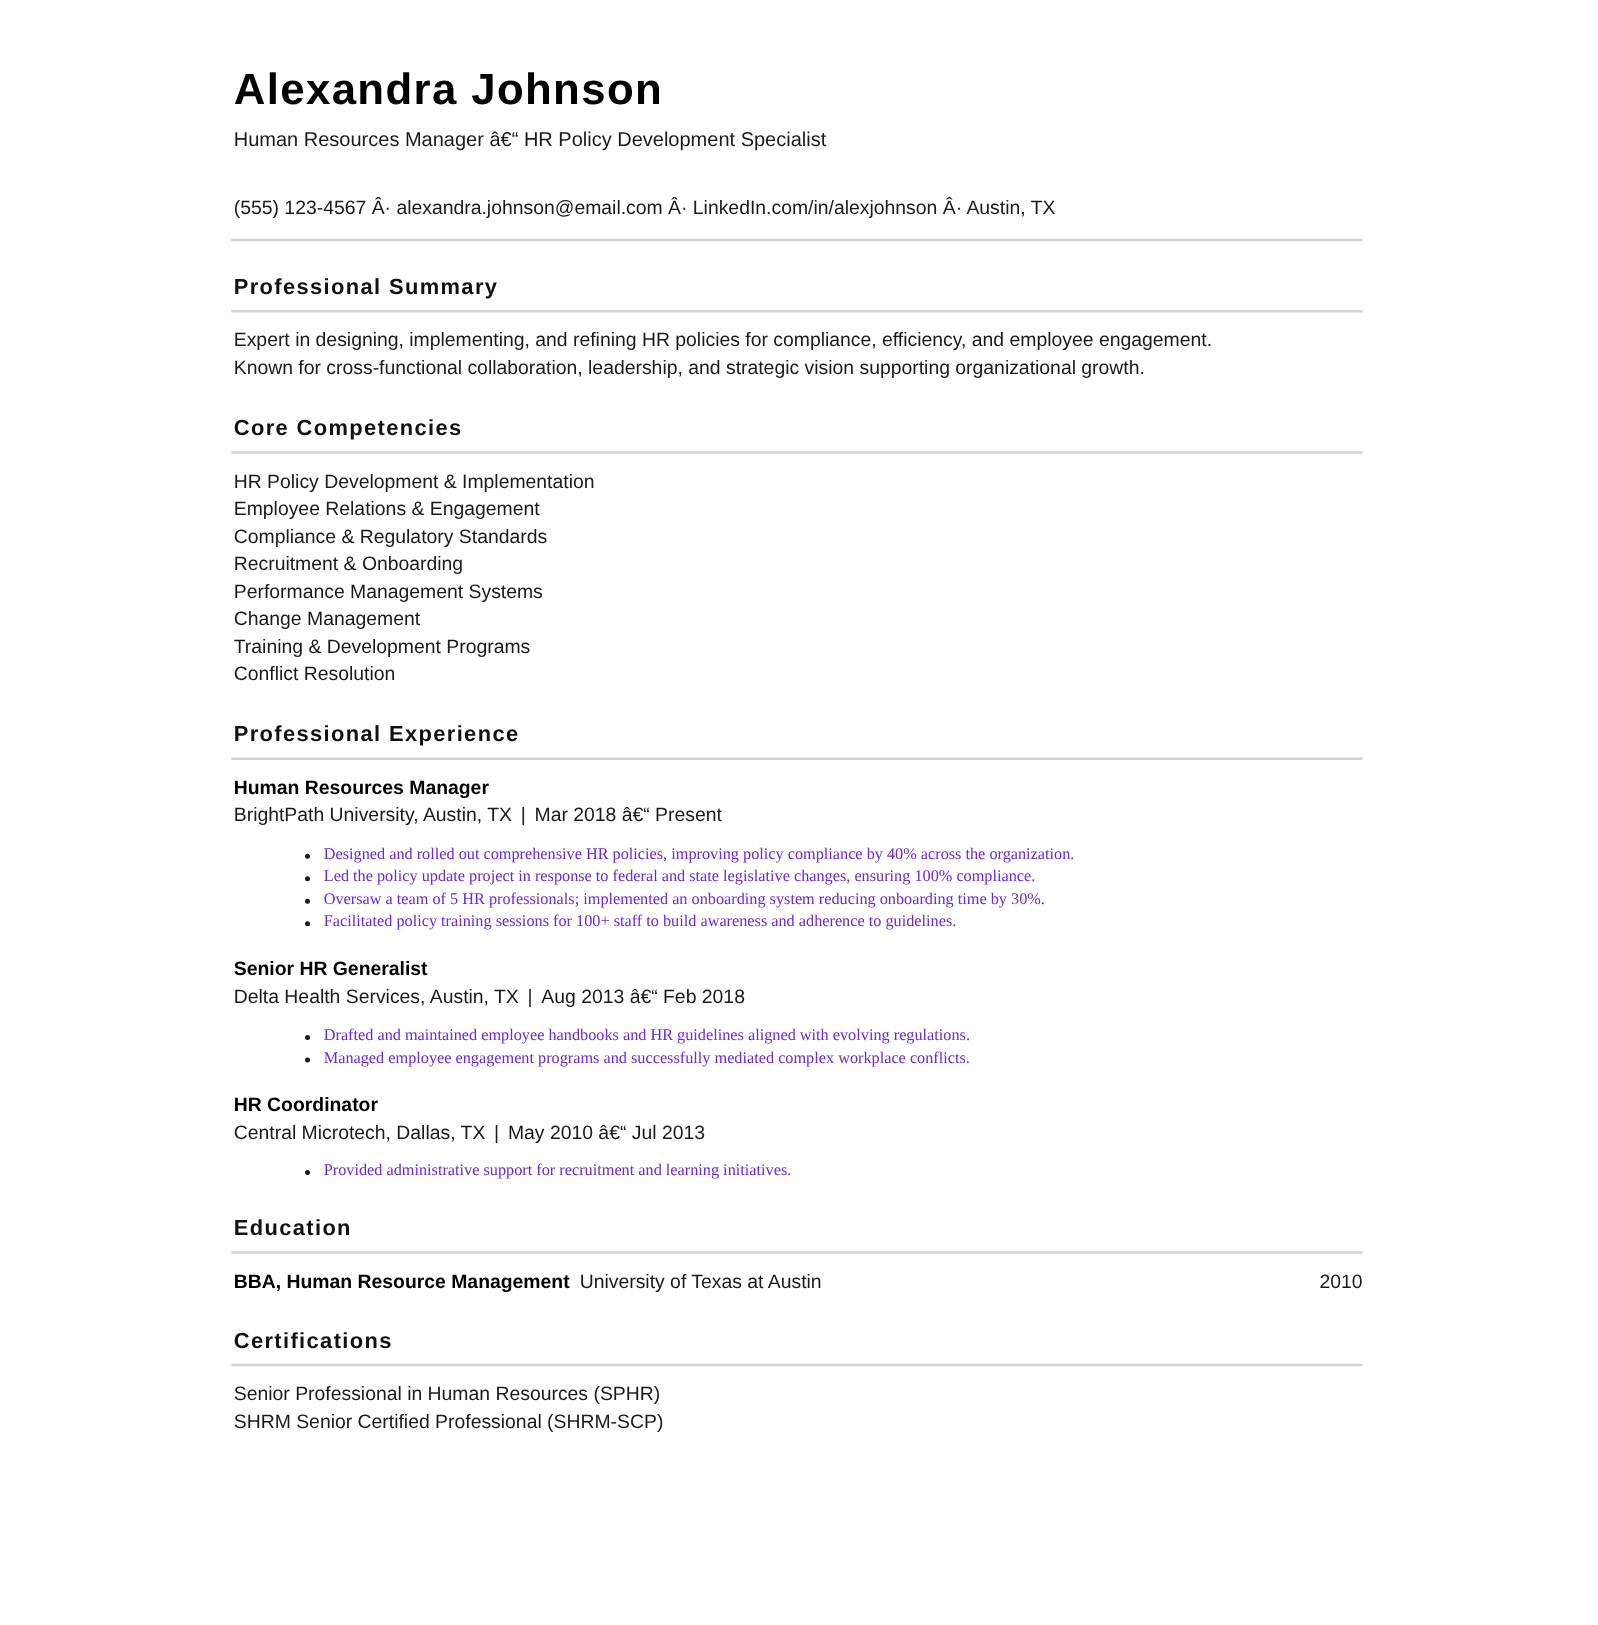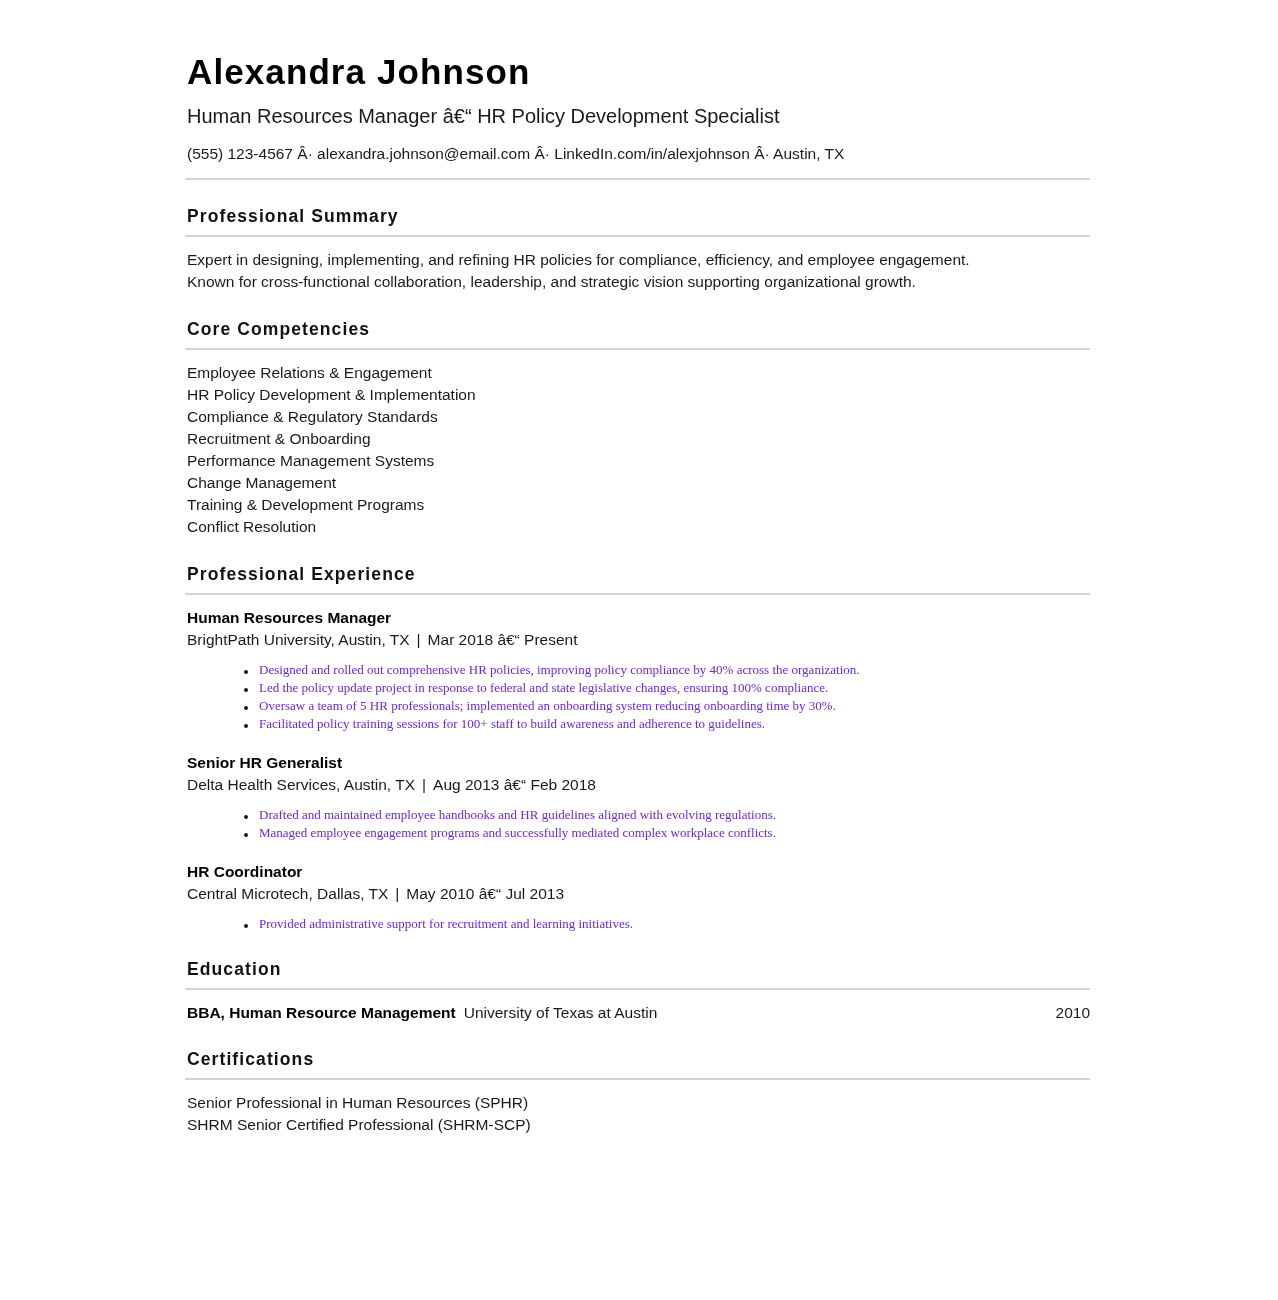--- a/index.html
+++ b/index.html
@@ -35,24 +35,24 @@
   }
   .name {
     font-size: 35px;
     font-weight: bold;
     letter-spacing: 1.1px;
     line-height: 1.12;
     color: #000000;
     margin: 0 0 12px 2px;
   }
   .headline {
-    font-size: 20px;
+    font-size: 16px;
     line-height: 1.3;
     color: #1a1a1a;
-    margin: 0 0 15px 2px;
+    margin: 0 0 33px 2px;
     font-weight: normal;
   }
   .contact {
     font-size: 15.5px;
     line-height: 1.3;
     color: #1a1a1a;
     margin: 0 0 14px 2px;
   }
   .header-rule {
     border: 0;
@@ -211,22 +211,22 @@
       <div>
         <p class="summary-line">Expert in designing, implementing, and refining HR policies for compliance, efficiency, and employee engagement.</p>
         <p class="summary-line">Known for cross-functional collaboration, leadership, and strategic vision supporting organizational growth.</p>
       </div>
     </div>
 
     <div class="section">
       <div class="section-title">Core Competencies</div>
       <hr class="section-rule">
       <ul class="competency-list">
+        <li>HR Policy Development &amp; Implementation</li>
         <li>Employee Relations &amp; Engagement</li>
-        <li>HR Policy Development &amp; Implementation</li>
         <li>Compliance &amp; Regulatory Standards</li>
         <li>Recruitment &amp; Onboarding</li>
         <li>Performance Management Systems</li>
         <li>Change Management</li>
         <li>Training &amp; Development Programs</li>
         <li>Conflict Resolution</li>
       </ul>
     </div>
 
     <div class="section">

